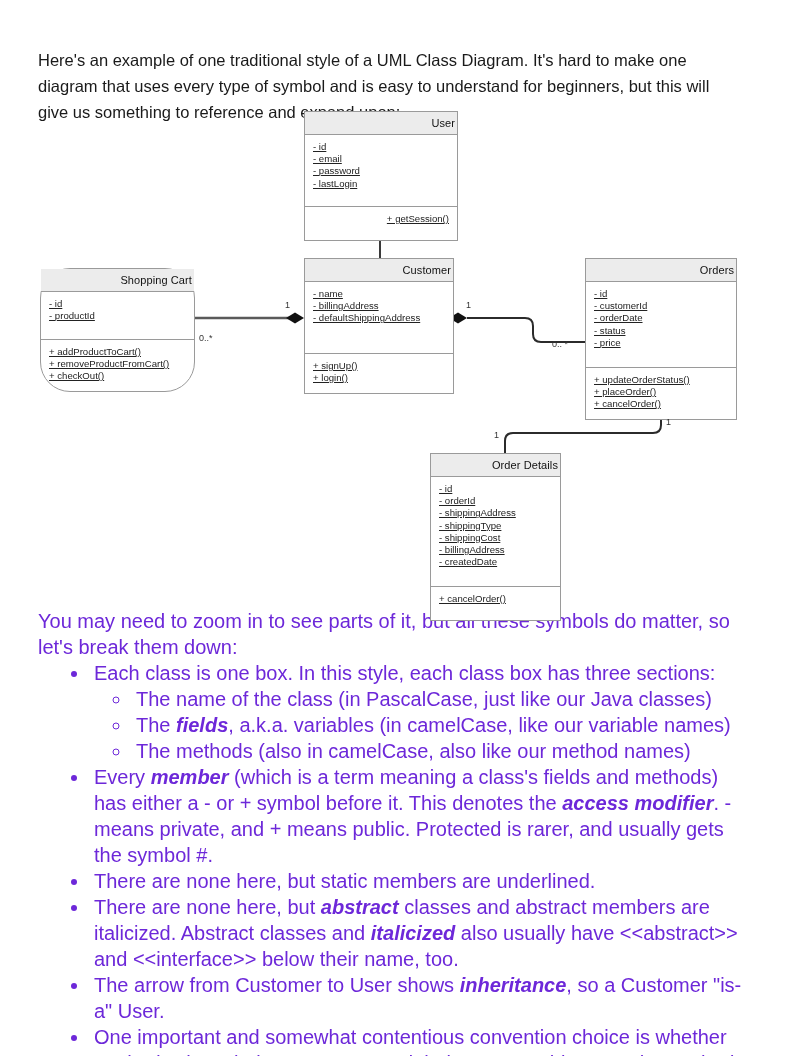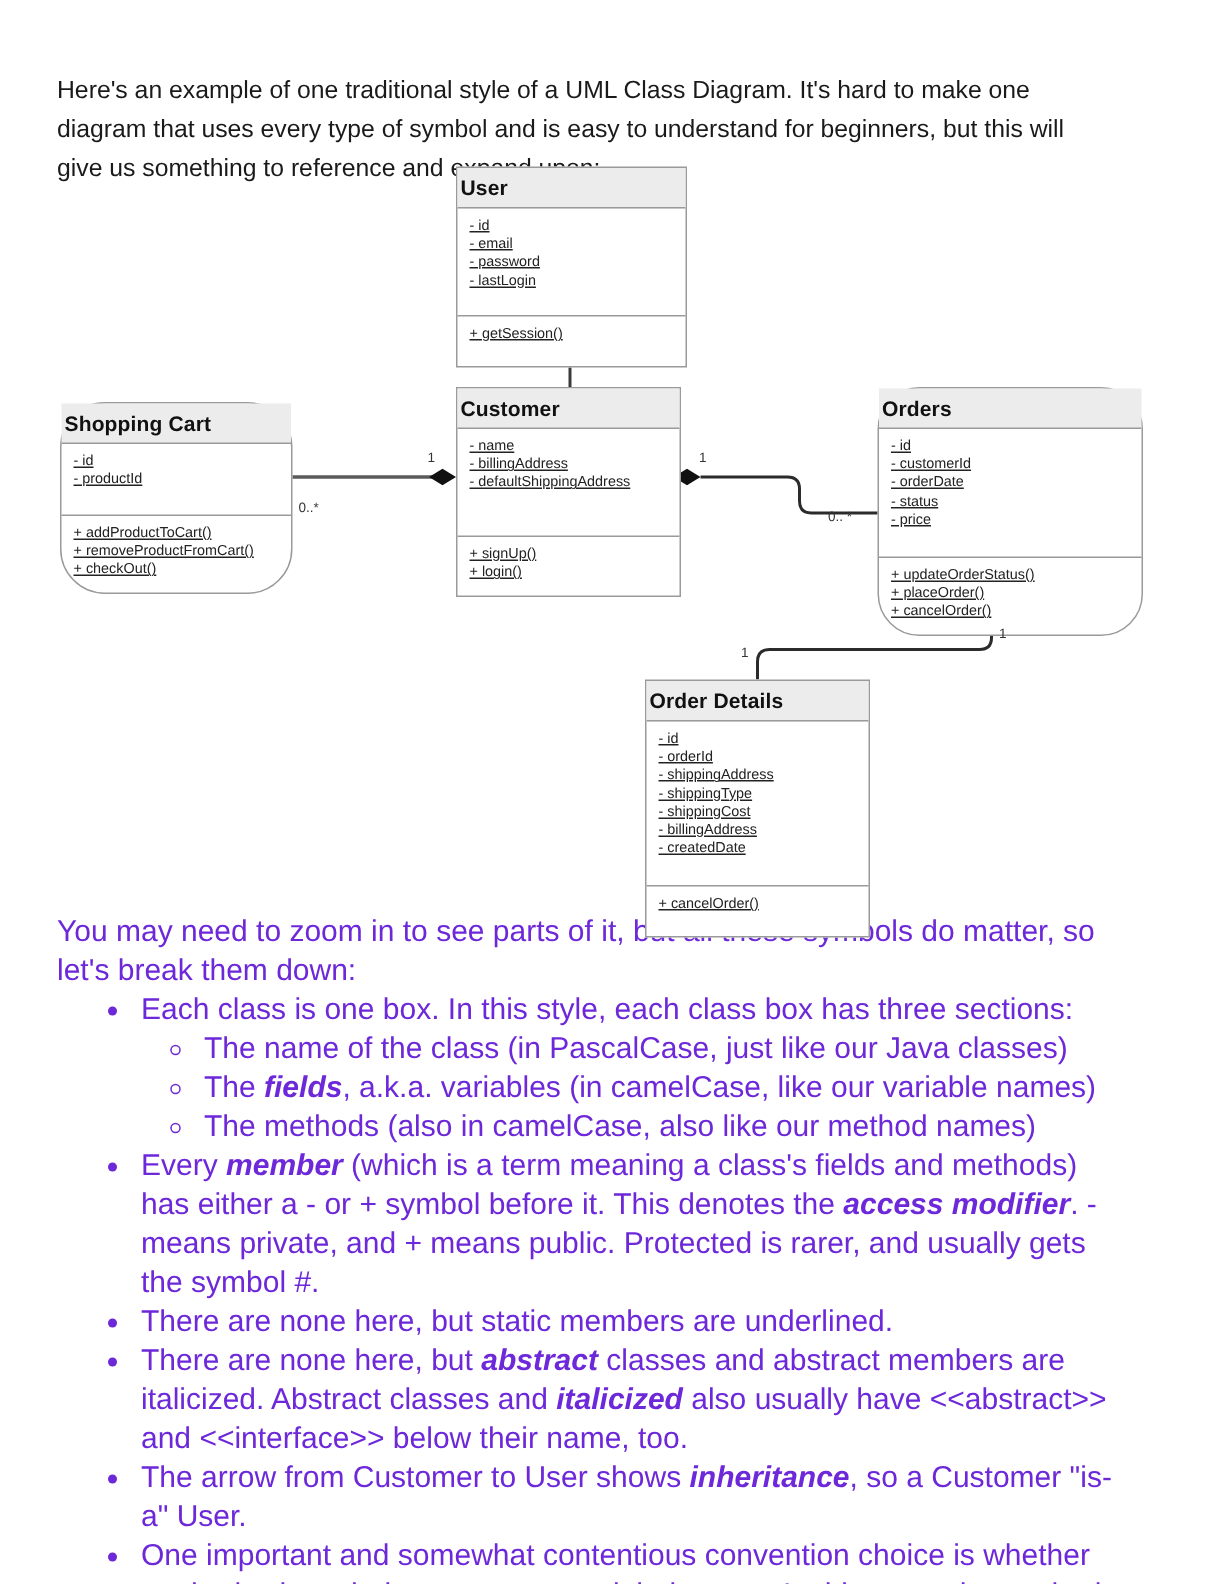--- a/index.html
+++ b/index.html
@@ -42,23 +42,23 @@
   .uml-box {
     position: absolute;
     border: 1px solid #9a9a9a;
     background: #ffffff;
     box-sizing: border-box;
     z-index: 3;
   }
   .uml-title {
     background: #ececec;
     border-bottom: 1px solid #9a9a9a;
-    text-align: left;
-    font-weight: bold;
-    font-size: 14px;
+    text-align: right;
+    font-weight: normal;
+    font-size: 11px;
     padding: 5px 2px 5px 2px;
     letter-spacing: .1px;
     color: #111;
   }
   .uml-section {
     padding: 6px 8px 7px 8px;
     font-size: 9.6px;
     line-height: 12.2px;
     color: #222;
   }
@@ -150,21 +150,21 @@
     <span class="mult" style="left:494px; top:325px;">1</span>
 
     <div class="uml-box" style="left:304px; top:6px; width:154px;">
       <div class="uml-title">User</div>
       <div class="uml-section fields" style="min-height:58px;">
         <div>- id</div>
         <div>- email</div>
         <div>- password</div>
         <div>- lastLogin</div>
       </div>
-      <div class="uml-section methods" style="min-height:20px;">
+      <div class="uml-section methods" style="min-height:20px;text-align:right;">
         <div>+ getSession()</div>
       </div>
     </div>
 
     <div class="uml-box" style="left:40px; top:163px; width:155px;border-radius:30px;">
       <div class="uml-title">Shopping Cart</div>
       <div class="uml-section fields" style="min-height:34px;">
         <div>- id</div>
         <div>- productId</div>
       </div>
@@ -181,37 +181,37 @@
         <div>- name</div>
         <div>- billingAddress</div>
         <div>- defaultShippingAddress</div>
       </div>
       <div class="uml-section methods" style="min-height:26px;">
         <div>+ signUp()</div>
         <div>+ login()</div>
       </div>
     </div>
 
-    <div class="uml-box" style="left:585px; top:153px; width:177px;border-radius:28px;">
+    <div class="uml-box" style="left:585px; top:153px; width:152px;">
       <div class="uml-title">Orders</div>
       <div class="uml-section fields" style="min-height:72px;">
         <div>- id</div>
         <div>- customerId</div>
         <div>- orderDate</div>
         <div>- status</div>
         <div>- price</div>
       </div>
       <div class="uml-section methods" style="min-height:38px;">
         <div>+ updateOrderStatus()</div>
         <div>+ placeOrder()</div>
         <div>+ cancelOrder()</div>
       </div>
     </div>
 
-    <div class="uml-box" style="left:430px; top:348px; width:150px;">
+    <div class="uml-box" style="left:430px; top:348px; width:131px;">
       <div class="uml-title">Order Details</div>
       <div class="uml-section fields" style="min-height:96px;">
         <div>- id</div>
         <div>- orderId</div>
         <div>- shippingAddress</div>
         <div>- shippingType</div>
         <div>- shippingCost</div>
         <div>- billingAddress</div>
         <div>- createdDate</div>
       </div>

